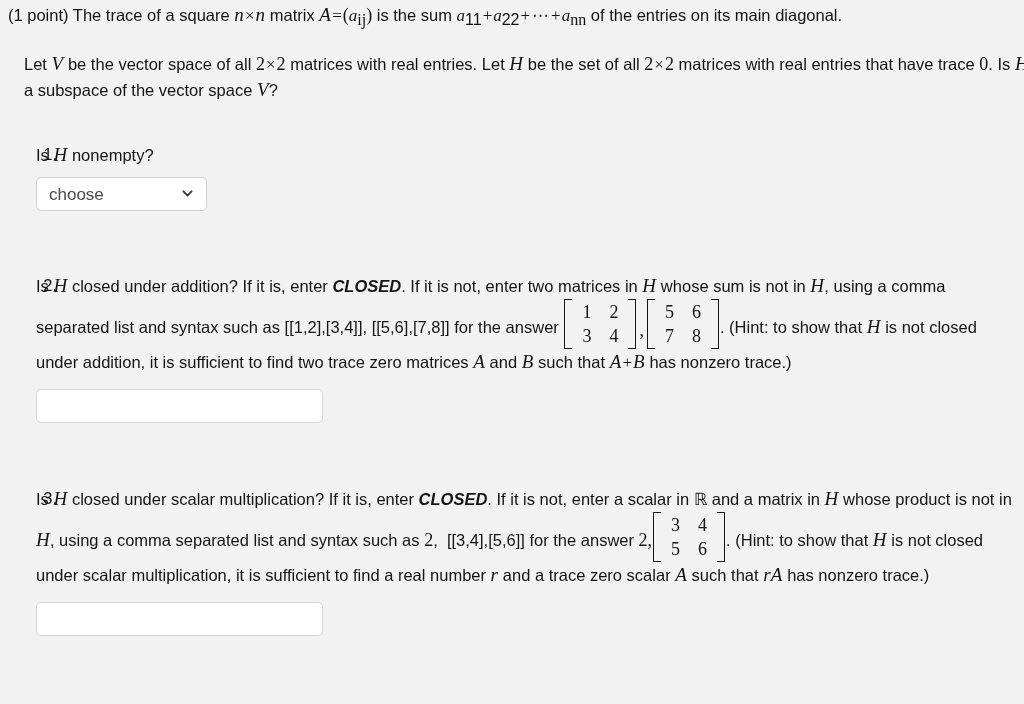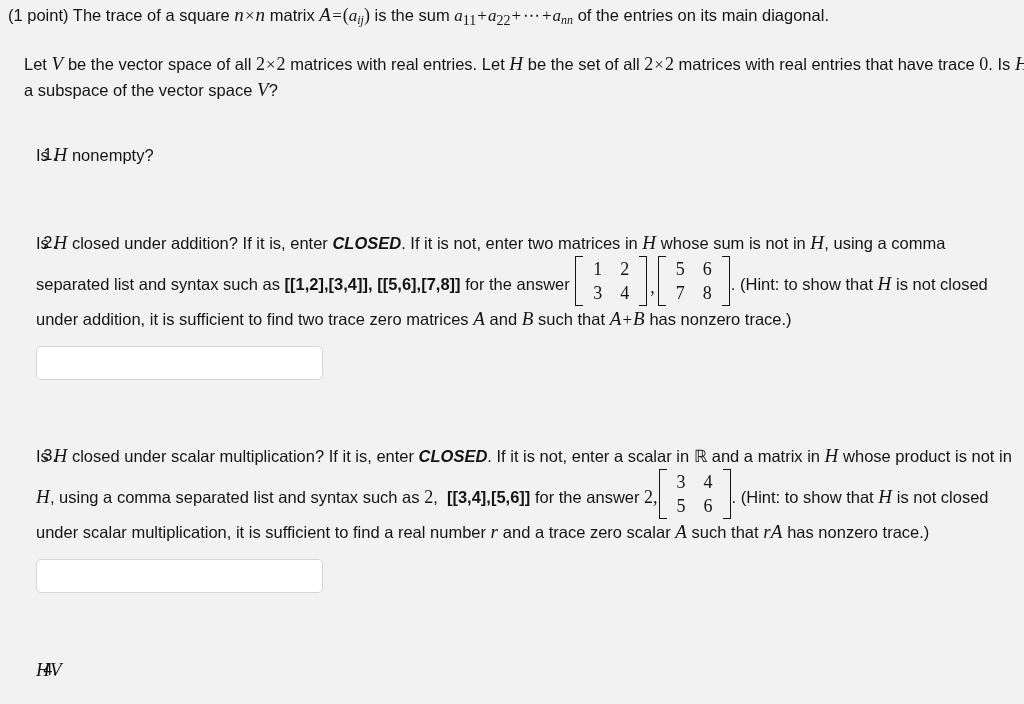--- a/index.html
+++ b/index.html
@@ -39,29 +39,28 @@
     font-size: 18px;
   }
   .mop {
     font-family: "Liberation Serif", serif;
     font-style: normal;
     font-size: 17px;
     padding: 0 1px;
   }
   .sub {
     font-family: "Liberation Serif", serif;
-    font-style: italic;
-    font-size: 12px;
+    font-size: 16px;
     vertical-align: -0.28em;
     letter-spacing: 0;
   }
   .subn {
-    font-family: Liberation Serif, serif;
+    font-family: Liberation Sans, sans-serif;
     font-style: normal;
-    font-size: 14px;
+    font-size: 16px;
     vertical-align: -0.28em;
   }
   .bb {
     font-family: "DejaVu Sans", sans-serif;
     font-size: 17px;
   }
   .ital {
     font-style: italic;
     font-weight: bold;
   }
@@ -190,21 +189,21 @@
     line-height: 22px;
     color: #141414;
   }
   .mat-comma {
     display: inline-block;
     vertical-align: -0.15em;
     font-family: "Liberation Serif", serif;
     font-size: 18px;
     padding: 0 2px;
   }
-  .nowrap { white-space: nowrap; font-weight: bold; }
+  .nowrap { white-space: nowrap; }
 </style>
 </head>
 <body>
 
 <div class="page">
 
   <div class="intro" id="intro-1">
     <span>(1 point)</span><span> The trace of a square </span><span class="mi">n</span><span class="mop">×</span><span class="mi">n</span><span> matrix </span><span class="mi">A</span><span class="mop">=</span><span class="mn">(</span><span class="mi-sm">a</span><span class="sub">ij</span><span class="mn">)</span><span> is the sum </span><span class="mi-sm">a</span><span class="subn">11</span><span class="mop">+</span><span class="mi-sm">a</span><span class="subn">22</span><span class="mop">+</span><span class="mop">⋯</span><span class="mop">+</span><span class="mi-sm">a</span><span class="sub">nn</span><span> of the entries on its main diagonal.</span>
   </div>
 
@@ -212,20 +211,28 @@
     <span>Let </span><span class="mi">V</span><span> be the vector space of all </span><span class="mn">2</span><span class="mop">×</span><span class="mn">2</span><span> matrices with real entries. Let </span><span class="mi">H</span><span> be the set of all </span><span class="mn">2</span><span class="mop">×</span><span class="mn">2</span><span> matrices with real entries that have trace </span><span class="mn">0</span><span>. Is </span><span class="mi">H</span><span> a subspace of the vector space </span><span class="mi">V</span><span>?</span>
   </div>
 
   <div class="qlist">
 
     <div class="qitem" id="q1">
       <span class="qnum">1.</span>
       <div class="qbody">
         <span>Is </span><span class="mi">H</span><span> nonempty?</span>
 
+        <div class="select-box" id="select-1">
+          <span class="sel-text">choose</span>
+          <span class="chev">
+            <svg width="11" height="11" viewBox="0 0 11 11" aria-hidden="true">
+              <path d="M1.4 3.4 L5.5 7.6 L9.6 3.4" fill="none" stroke="#3c3c3c" stroke-width="1.9" stroke-linecap="round" stroke-linejoin="round"></path>
+            </svg>
+          </span>
+        </div>
       </div>
     </div>
 
     <div class="qitem" id="q2">
       <span class="qnum">2.</span>
       <div class="qbody">
         <span>Is </span><span class="mi">H</span><span> closed under addition? If it is, enter </span><span class="ital">CLOSED</span><span>. If it is not, enter two matrices in </span><span class="mi">H</span><span> whose sum is not in </span><span class="mi">H</span><span>, using a comma separated list and syntax such as </span><span class="nowrap">[[1,2],[3,4]],  [[5,6],[7,8]]</span><span> for the answer </span><span class="matrix" id="q2-matrix-1"><table>
               <tbody>
                 <tr>
                   <td>1</td>

